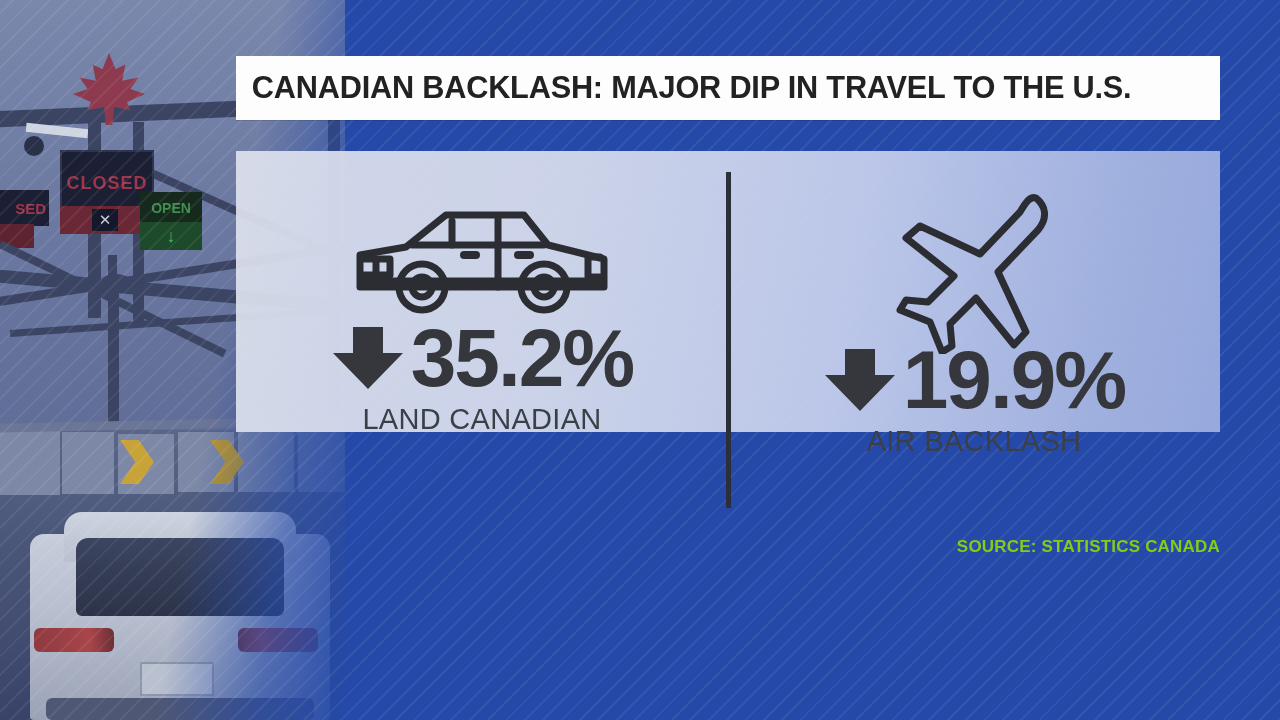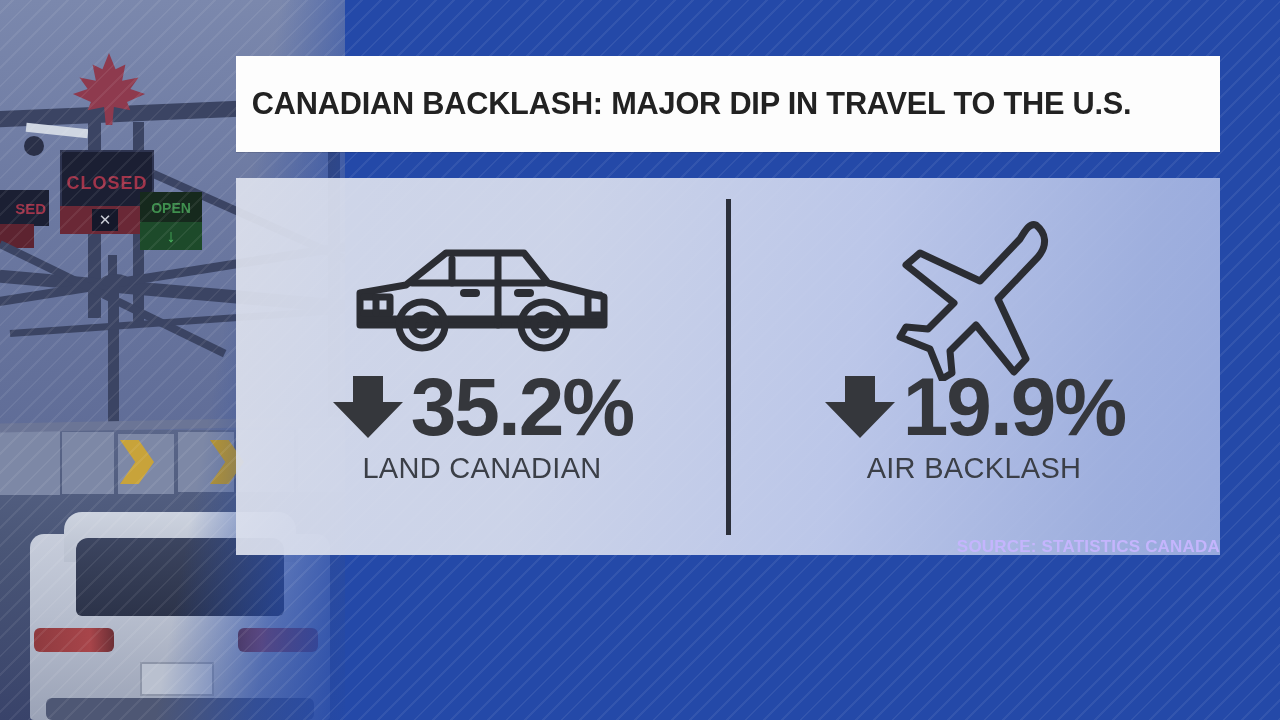--- a/index.html
+++ b/index.html
@@ -171,50 +171,49 @@
       rgba(255,255,255,0.0) 2px,
       rgba(255,255,255,0.0) 13px
     );
     pointer-events: none;
   }
 
   
   .title-bar {
     position: absolute;
     left: 236px; top: 56px;
-    width: 984px; height: 96px;
+    width: 984px; height: 64px;
     background: #fdfdfd;
     display: flex; align-items: center;
     box-shadow: 0 1px 0 rgba(0,0,0,0.12);
   }
   .title-text {
     padding-left: 16px;
     font-size: 31px;
     font-weight: bold;
     color: #222222;
     letter-spacing: -0.2px;
     white-space: nowrap;
     transform: scaleX(0.99);
     transform-origin: left center;
   }
 
   
   .stats-panel {
     position: absolute;
     left: 236px; top: 151px;
-    width: 984px; height: 377px;
+    width: 984px; height: 281px;
     background: linear-gradient(100deg,
       rgba(222,226,238,0.92) 0%,
       rgba(218,223,238,0.92) 32%,
       rgba(200,209,238,0.92) 62%,
       rgba(168,183,226,0.93) 88%,
       rgba(158,175,224,0.94) 100%);
     display: flex;
     align-items: stretch;
-    margin-top: 27px;
   }
   .stat-col {
     flex: 1 1 50%;
     position: relative;
     display: flex;
     flex-direction: column;
     align-items: center;
     justify-content: flex-start;
     padding-top: 54px;
     box-sizing: border-box;
@@ -249,21 +248,21 @@
     margin-top: 8px;
     font-size: 29px;
     color: #3b3f47;
     letter-spacing: 0.3px;
   }
 
   
   .source {
     position: absolute;
     right: 60px; top: 537px;
-    color: #c4b5fd;
+    color: #84cc16;
     font-size: 17px;
     font-weight: bold;
     letter-spacing: 0.2px;
   }
 </style>
 </head>
 <body>
 
 <div id="screen">
 

